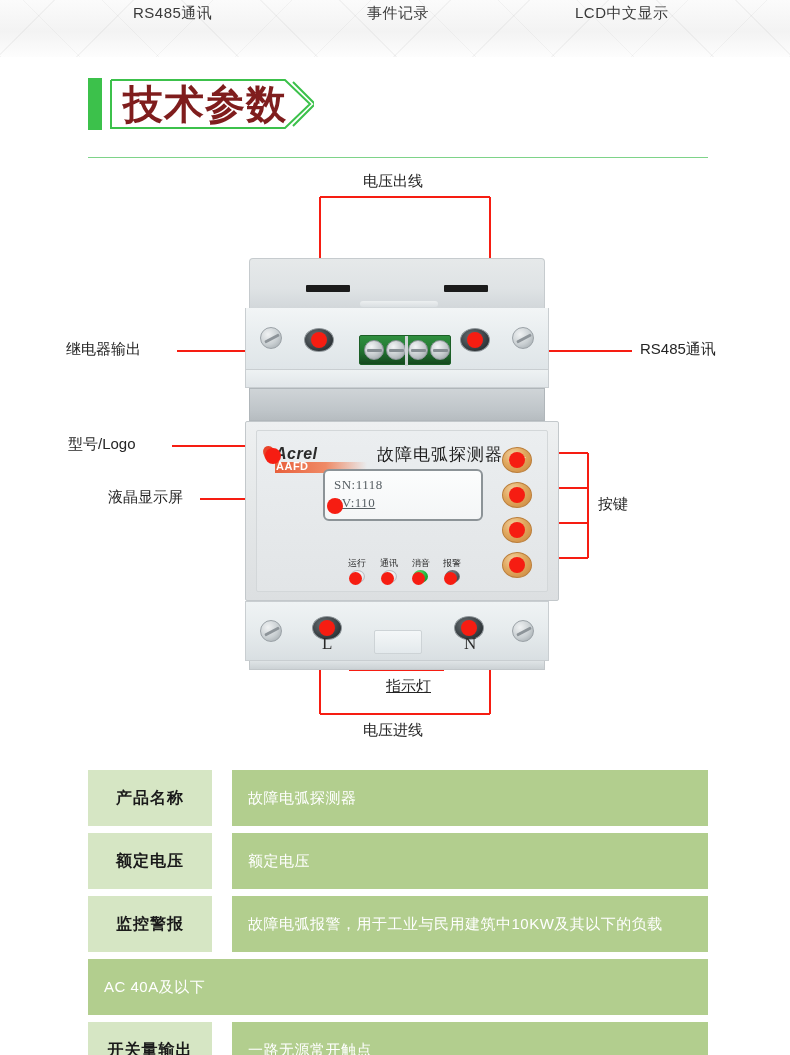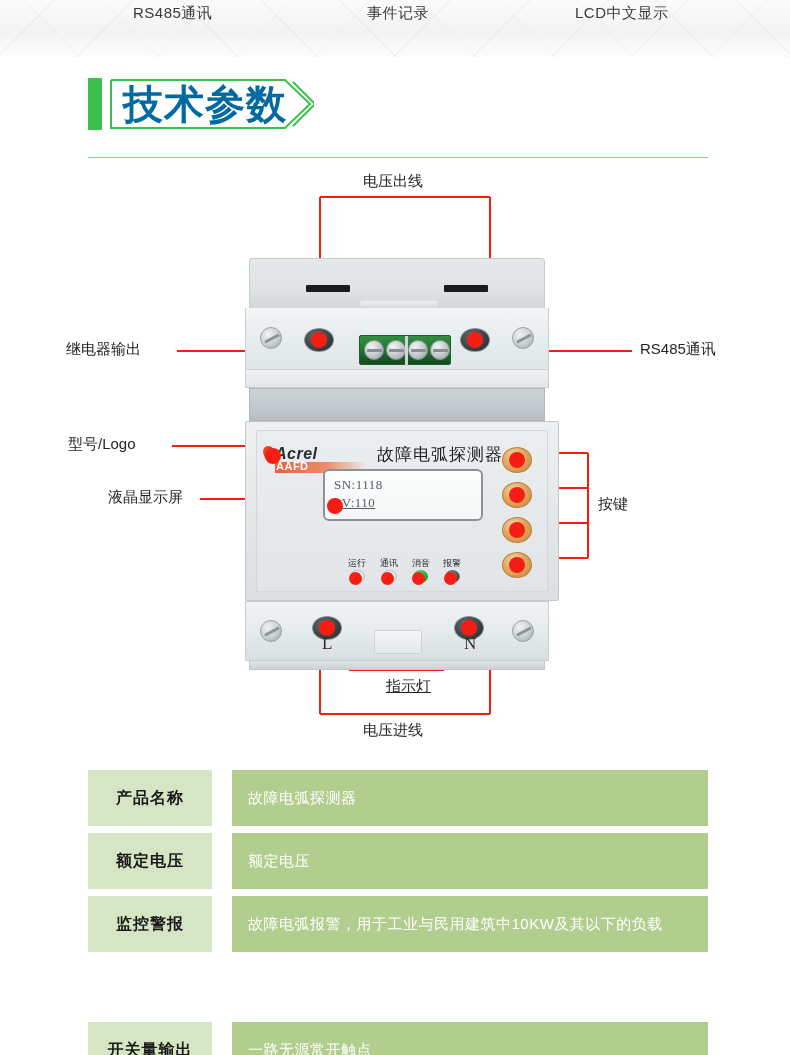--- a/index.html
+++ b/index.html
@@ -35,21 +35,21 @@
 
   
   .sec-head { position:absolute; left:88px; top:78px; height:52px; display:flex; align-items:stretch; }
   .sec-bar { width:14px; background:#3cc14b; }
   .sec-frame {
     position:relative; margin-left:7px; height:52px; width:205px;
   }
   .sec-frame svg { position:absolute; left:0; top:0; }
   .sec-title {
     position:absolute; left:14px; top:1px;
-    font-size:40px; font-weight:bold; color:#0369a1;
+    font-size:40px; font-weight:bold; color:#7f1d1d;
     letter-spacing:1px; line-height:50px;
     font-family:"DejaVu Sans","Liberation Sans",sans-serif;
     -webkit-text-stroke: 0px;
   }
   .sec-rule {
     position:absolute; left:88px; top:157px; width:620px; height:1px;
     background:#7ed389;
   }
 
   
@@ -416,18 +416,19 @@
   </div>
   <div class="spec-row">
     <div class="spec-key">额定电压</div>
     <div class="spec-val">额定电压</div>
   </div>
   <div class="spec-row">
     <div class="spec-key">监控警报</div>
     <div class="spec-val">故障电弧报警，用于工业与民用建筑中10KW及其以下的负载</div>
   </div>
   <div class="spec-row">
+    <div class="spec-val">AC 40A及以下</div>
   </div>
   <div class="spec-row">
     <div class="spec-key">开关量输出</div>
     <div class="spec-val">一路无源常开触点</div>
   </div>
 </div>
 
 </body></html>

